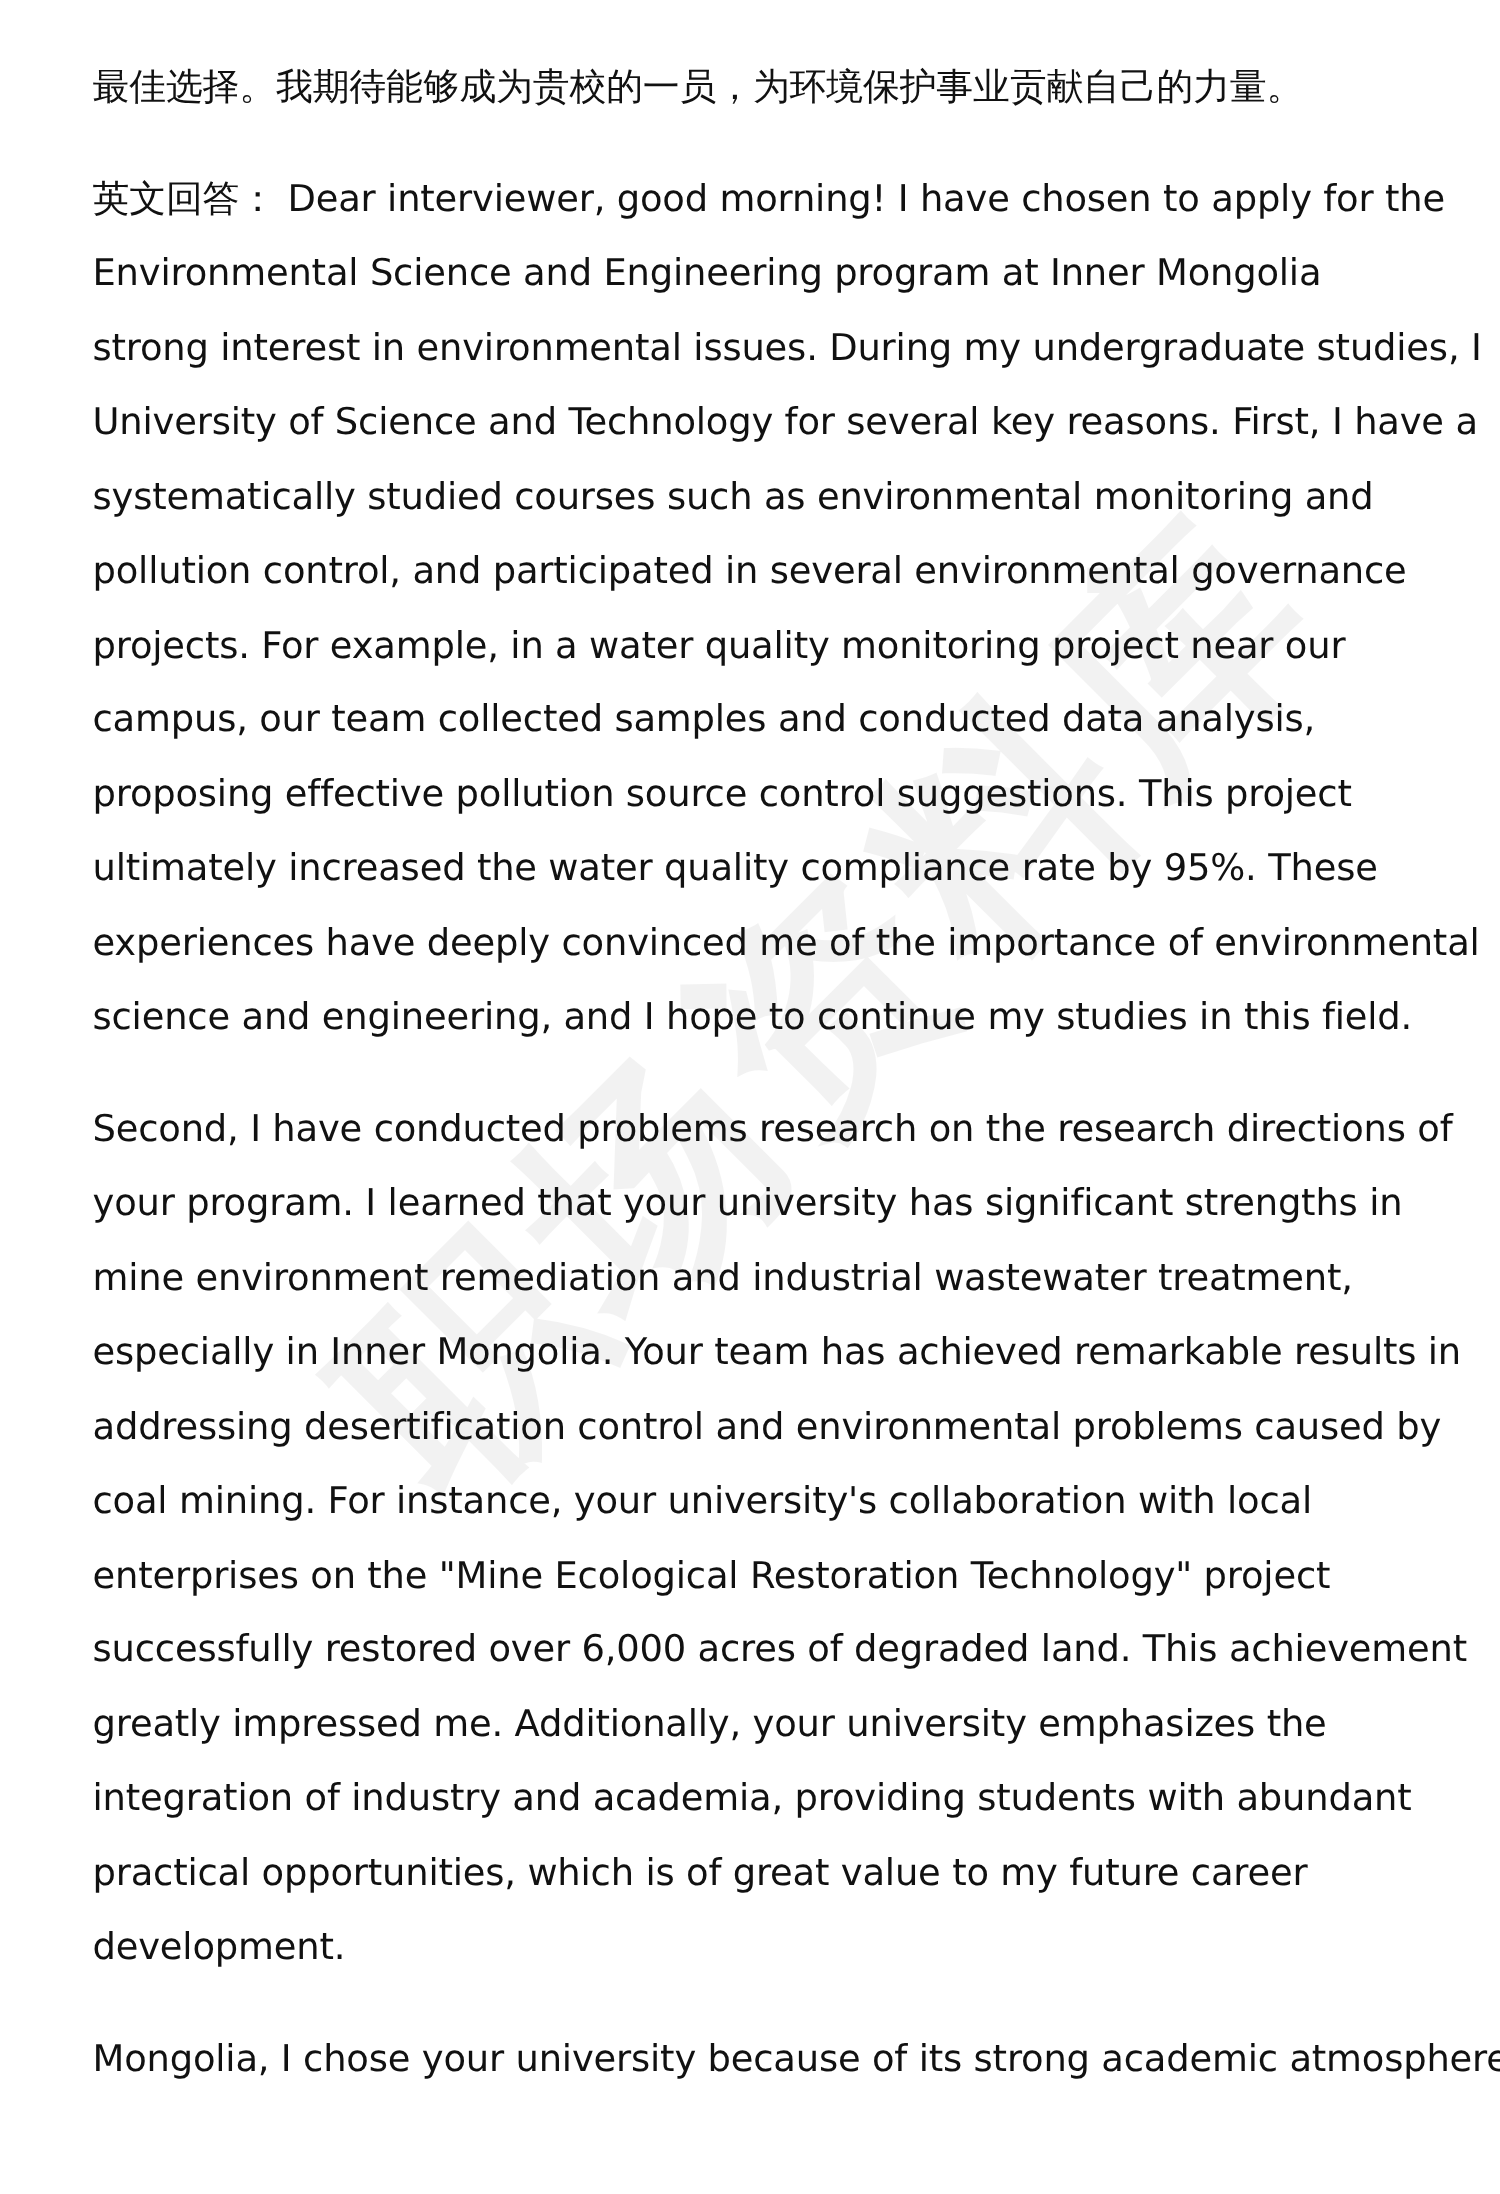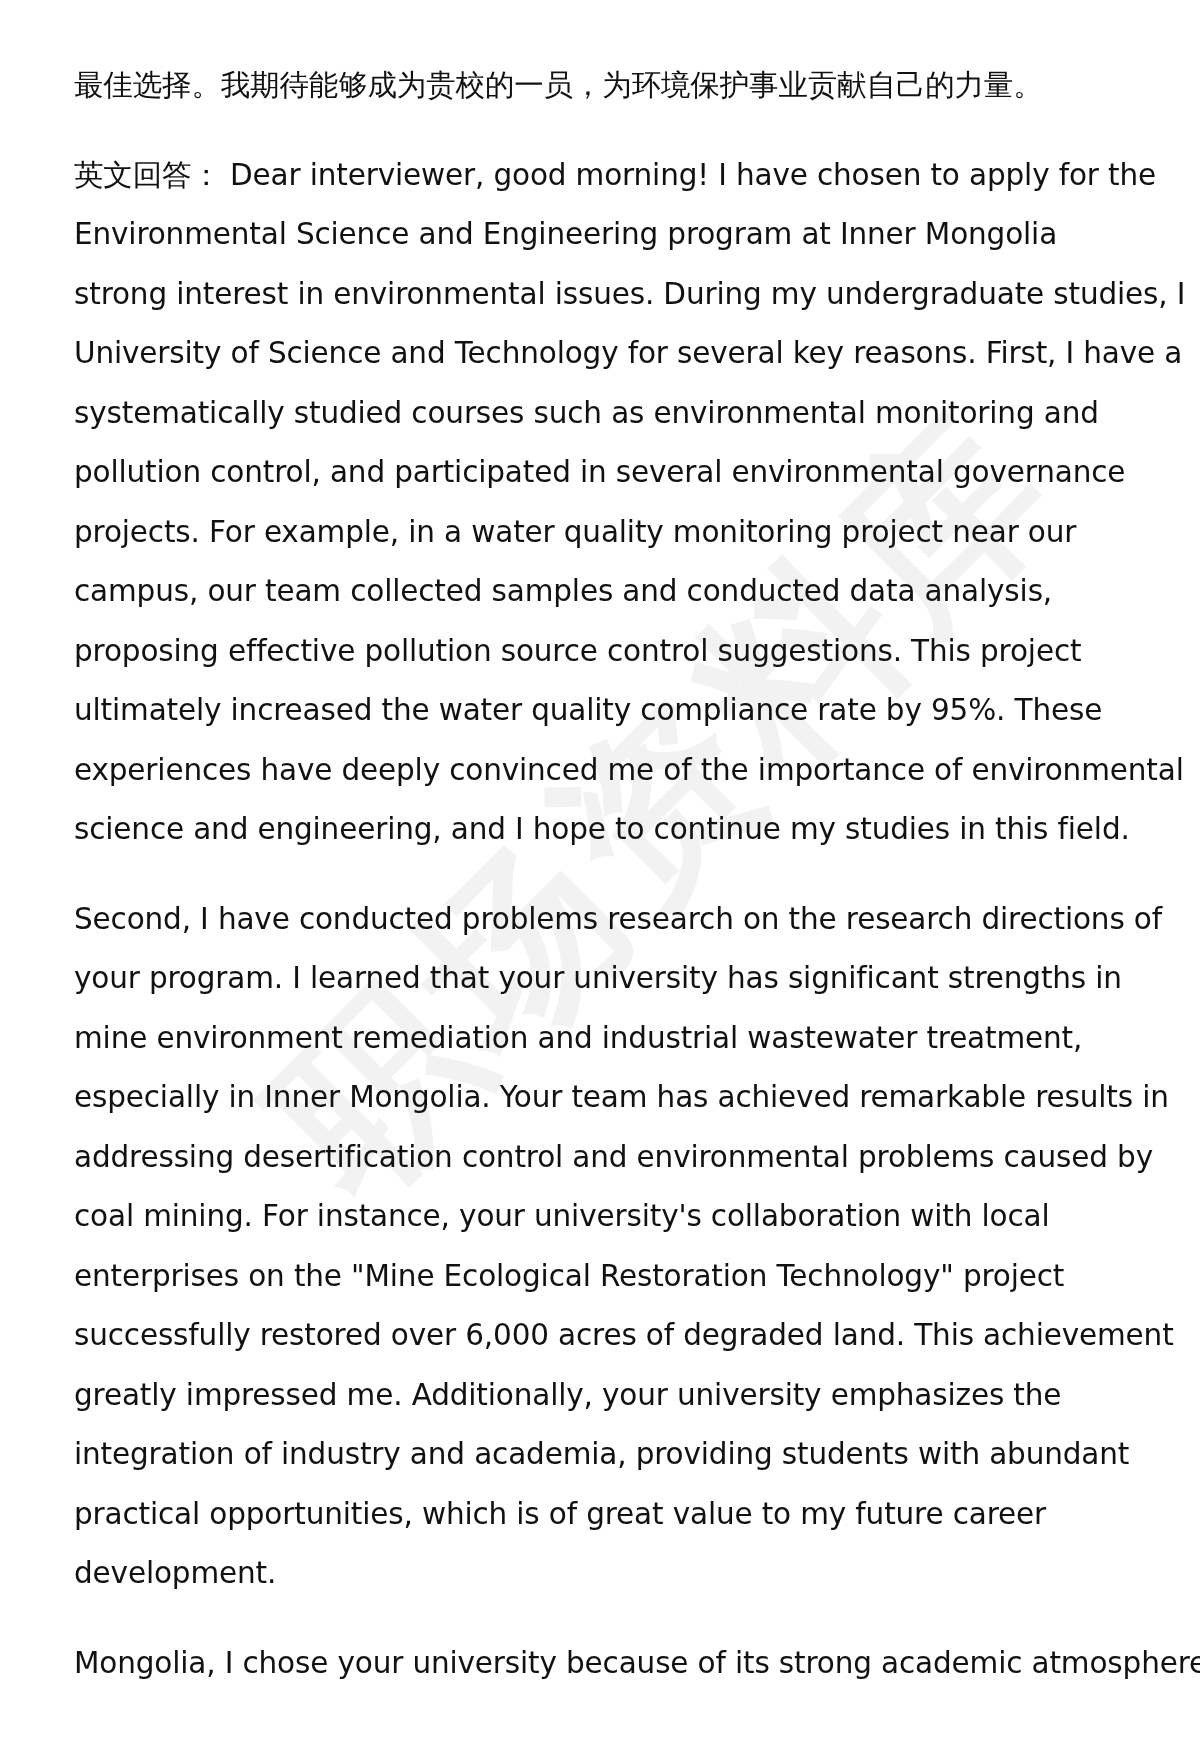--- a/index.html
+++ b/index.html
@@ -18,21 +18,21 @@
     .page {
       position: absolute;
       left: 0;
       top: 0;
       width: 1200px;
       height: 1755px;
     }
     .content {
       position: absolute;
       left: 74px;
-      top: 56px;
+      top: 40px;
       width: 1080px;
     }
     .line {
       font-size: 29.5px;
       line-height: 59.5px;
       height: 59.5px;
       white-space: nowrap;
       letter-spacing: -0.15px;
     }
     .para-gap {

